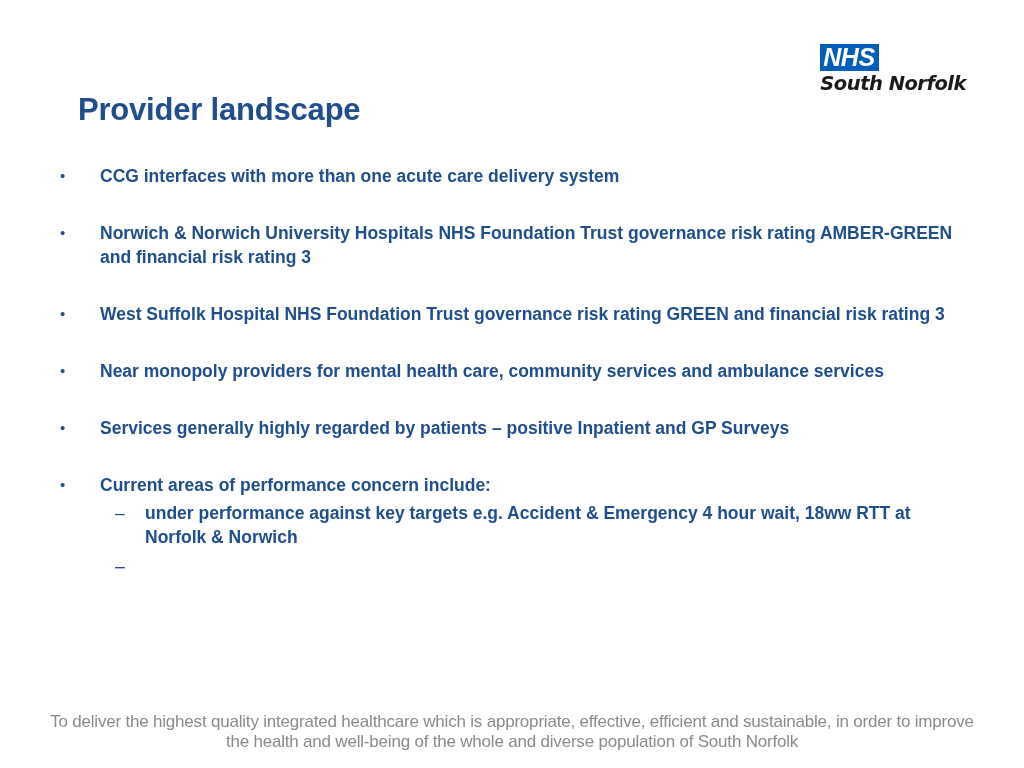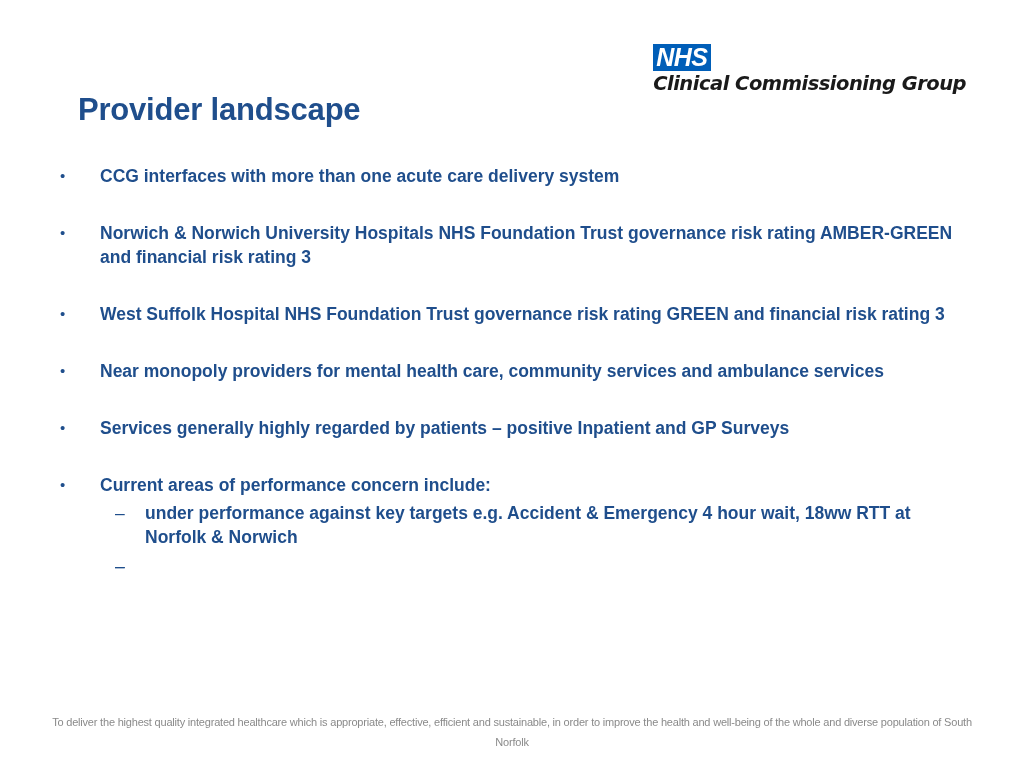--- a/index.html
+++ b/index.html
@@ -96,33 +96,33 @@
       font-weight: normal;
     }
     .footer {
       position: absolute;
       left: 40px;
       right: 40px;
       top: 712px;
       text-align: center;
       color: #8a8a8a;
       font-family: "Liberation Sans", sans-serif;
-      font-size: 11px;
+      font-size: 17px;
       line-height: 20px;
       letter-spacing: -0.2px;
     }
   </style>
 </head>
 <body>
 
 <h1 class="slide-title">Provider landscape</h1>
 
 <div class="logo">
   <div><span class="nhs-badge">NHS</span></div>
-  <div class="logo-line">Clinical Commissioning Group</div>
+  <div class="logo-line">South Norfolk</div>
 </div>
 
 <ul class="bullets">
   <li>
     <span class="bullet-marker">•</span>
     <span>CCG interfaces with more than one acute care delivery system</span>
   </li>
   <li>
     <span class="bullet-marker">•</span>
     <span>Norwich &amp; Norwich University Hospitals NHS Foundation Trust governance risk rating AMBER-GREEN and financial risk rating 3</span>

